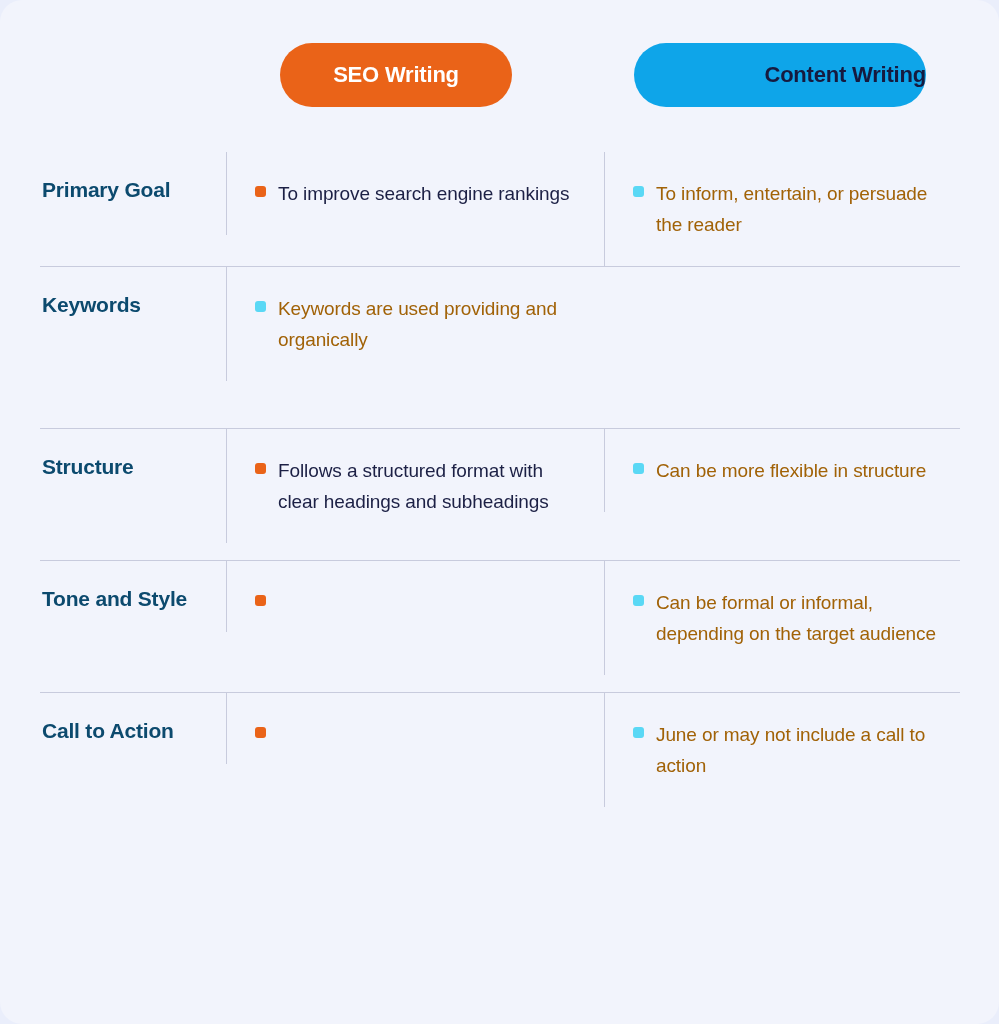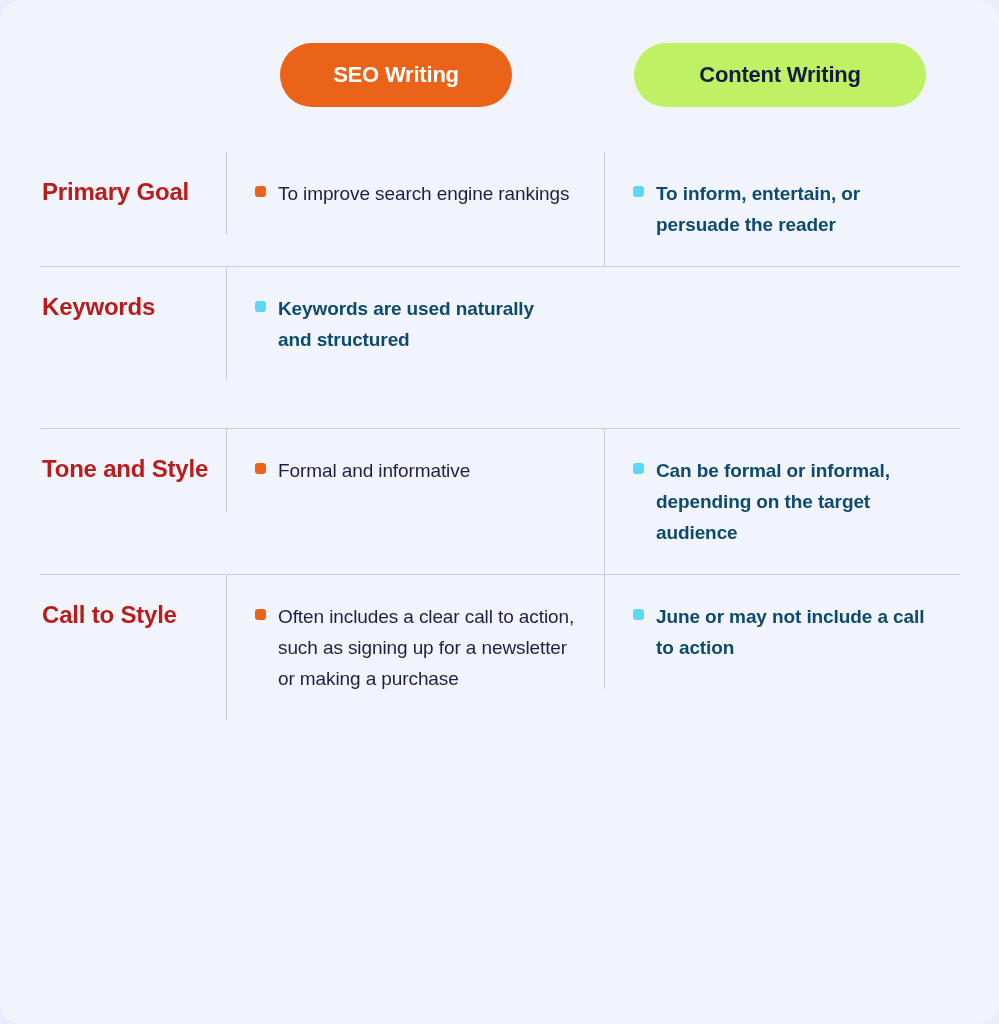--- a/index.html
+++ b/index.html
@@ -47,22 +47,23 @@
   }
   #pill-seo {
     left: 280px;
     width: 232px;
     background: #ea6318;
     color: #ffffff;
   }
   #pill-content {
     left: 634px;
     width: 292px;
-    background: #bef264;
+    background: #0ea5e9;
     color: #161a3f;
+    justify-content: flex-end;
   }
 
   
   #table {
     position: absolute;
     left: 40px;
     top: 152px;
     width: 920px;
   }
 
@@ -75,23 +76,23 @@
   }
   .row:last-child {
     border-bottom: none;
   }
 
   .cell-label {
     width: 186px;
     flex: 0 0 186px;
     box-sizing: border-box;
     padding: 26px 16px 26px 2px;
-    font-size: 24px;
+    font-size: 21px;
     font-weight: bold;
-    color: #b91c1c;
+    color: #0c4a6e;
     letter-spacing: -0.2px;
   }
 
   .cell-item {
     box-sizing: border-box;
     display: flex;
     align-items: flex-start;
     padding: 26px 18px 26px 28px;
     border-left: 1px solid #c8cbdd;
   }
@@ -114,21 +115,21 @@
   }
   .bullet-orange { background: #ea6318; }
   .bullet-cyan   { background: #5ad8f5; }
 
   .cell-text {
     font-size: 19px;
     line-height: 31px;
     color: #1c2045;
     letter-spacing: -0.1px;
   }
-  .cell-content .cell-text { color: #0c4a6e; font-weight: bold; }
+  .cell-content .cell-text { color: #a16207; }
 
   
   #row-0 { min-height: 100px; }
   #row-1 { min-height: 162px; }
   #row-2 { min-height: 132px; }
   #row-3 { min-height: 132px; }
   #row-4 { min-height: 160px; }
   #row-5 { min-height: 120px; }
 </style>
 </head>
@@ -156,42 +157,51 @@
       <div class="cell-item cell-content">
         <span class="bullet bullet-cyan"></span>
         <span class="cell-text">To inform, entertain, or persuade the reader</span>
       </div>
     </div>
 
     <div class="row" id="row-1">
       <div class="cell-label">Keywords</div>
       <div class="cell-item cell-content">
         <span class="bullet bullet-cyan"></span>
-        <span class="cell-text">Keywords are used naturally and structured</span>
-      </div>
-    </div>
-
+        <span class="cell-text">Keywords are used providing and organically</span>
+      </div>
+    </div>
+
+    <div class="row" id="row-2">
+      <div class="cell-label">Structure</div>
+      <div class="cell-item cell-seo">
+        <span class="bullet bullet-orange"></span>
+        <span class="cell-text">Follows a structured format with clear headings and subheadings</span>
+      </div>
+      <div class="cell-item cell-content">
+        <span class="bullet bullet-cyan"></span>
+        <span class="cell-text">Can be more flexible in structure</span>
+      </div>
+    </div>
 
     <div class="row" id="row-3">
       <div class="cell-label">Tone and Style</div>
       <div class="cell-item cell-seo">
         <span class="bullet bullet-orange"></span>
-        <span class="cell-text">Formal and informative</span>
       </div>
       <div class="cell-item cell-content">
         <span class="bullet bullet-cyan"></span>
         <span class="cell-text">Can be formal or informal, depending on the target audience</span>
       </div>
     </div>
 
     <div class="row" id="row-4">
-      <div class="cell-label">Call to Style</div>
-      <div class="cell-item cell-seo">
-        <span class="bullet bullet-orange"></span>
-        <span class="cell-text">Often includes a clear call to action, such as signing up for a newsletter or making a purchase</span>
+      <div class="cell-label">Call to Action</div>
+      <div class="cell-item cell-seo">
+        <span class="bullet bullet-orange"></span>
       </div>
       <div class="cell-item cell-content">
         <span class="bullet bullet-cyan"></span>
         <span class="cell-text">June or may not include a call to action</span>
       </div>
     </div>
 
 
   </div>
 </div>

